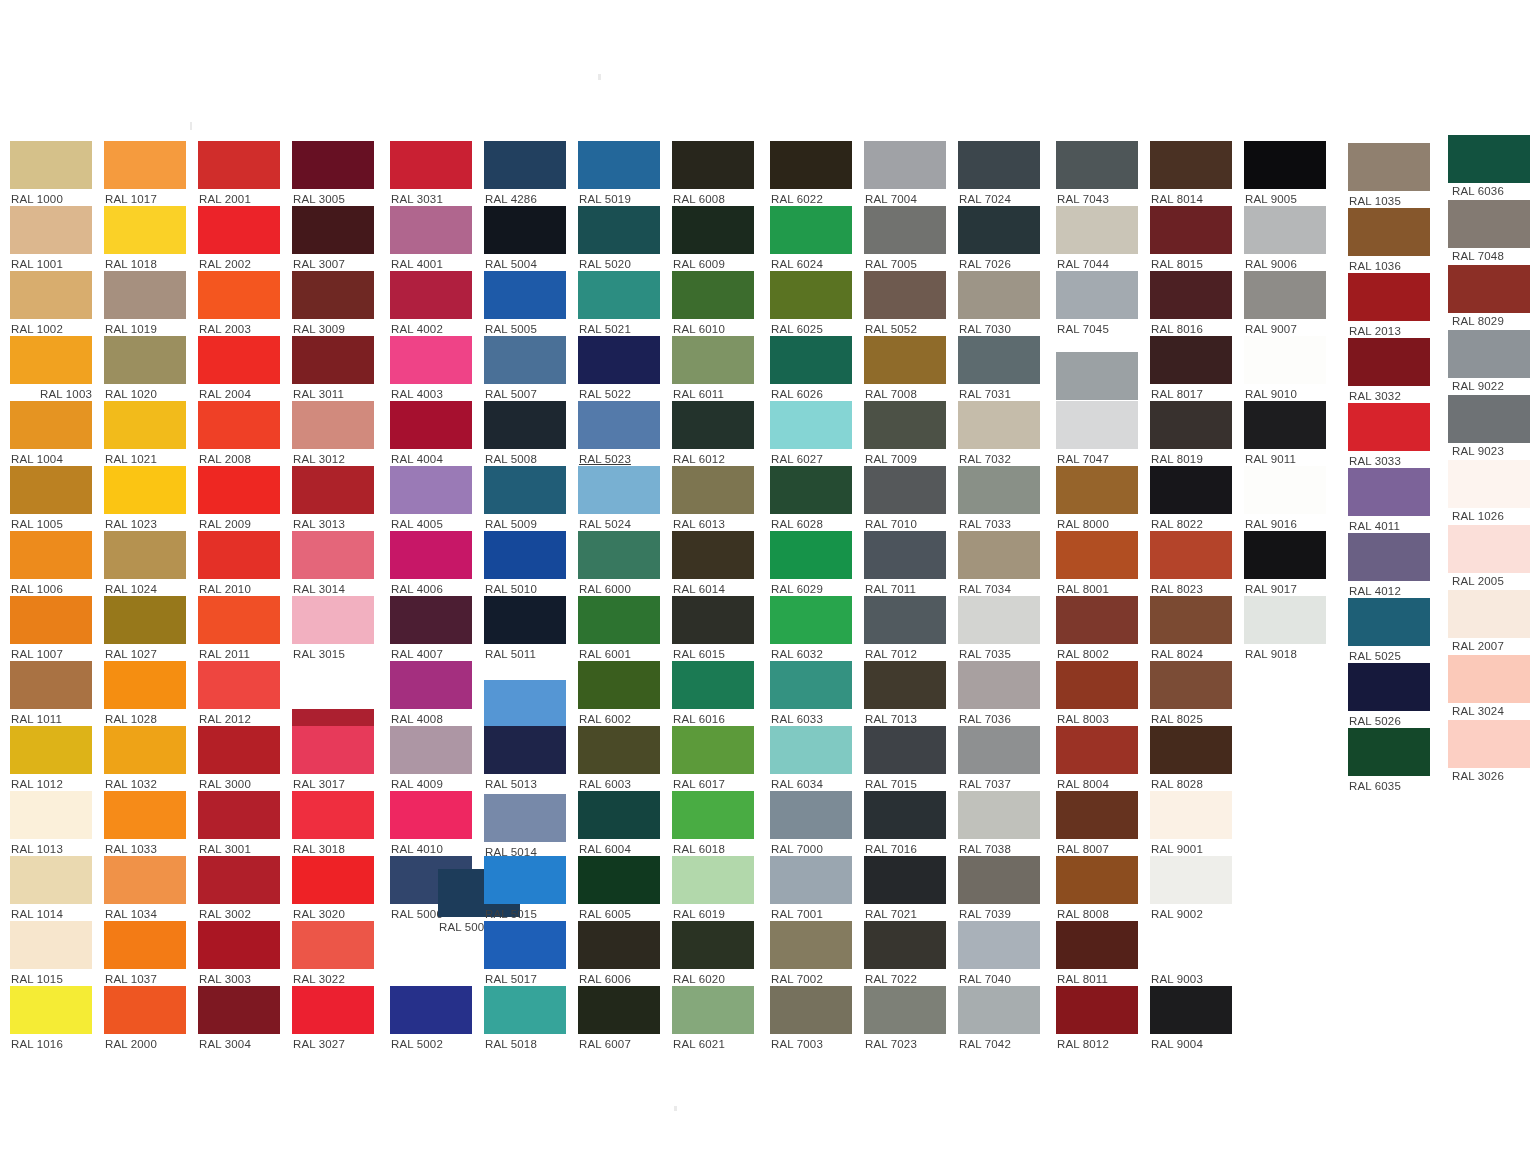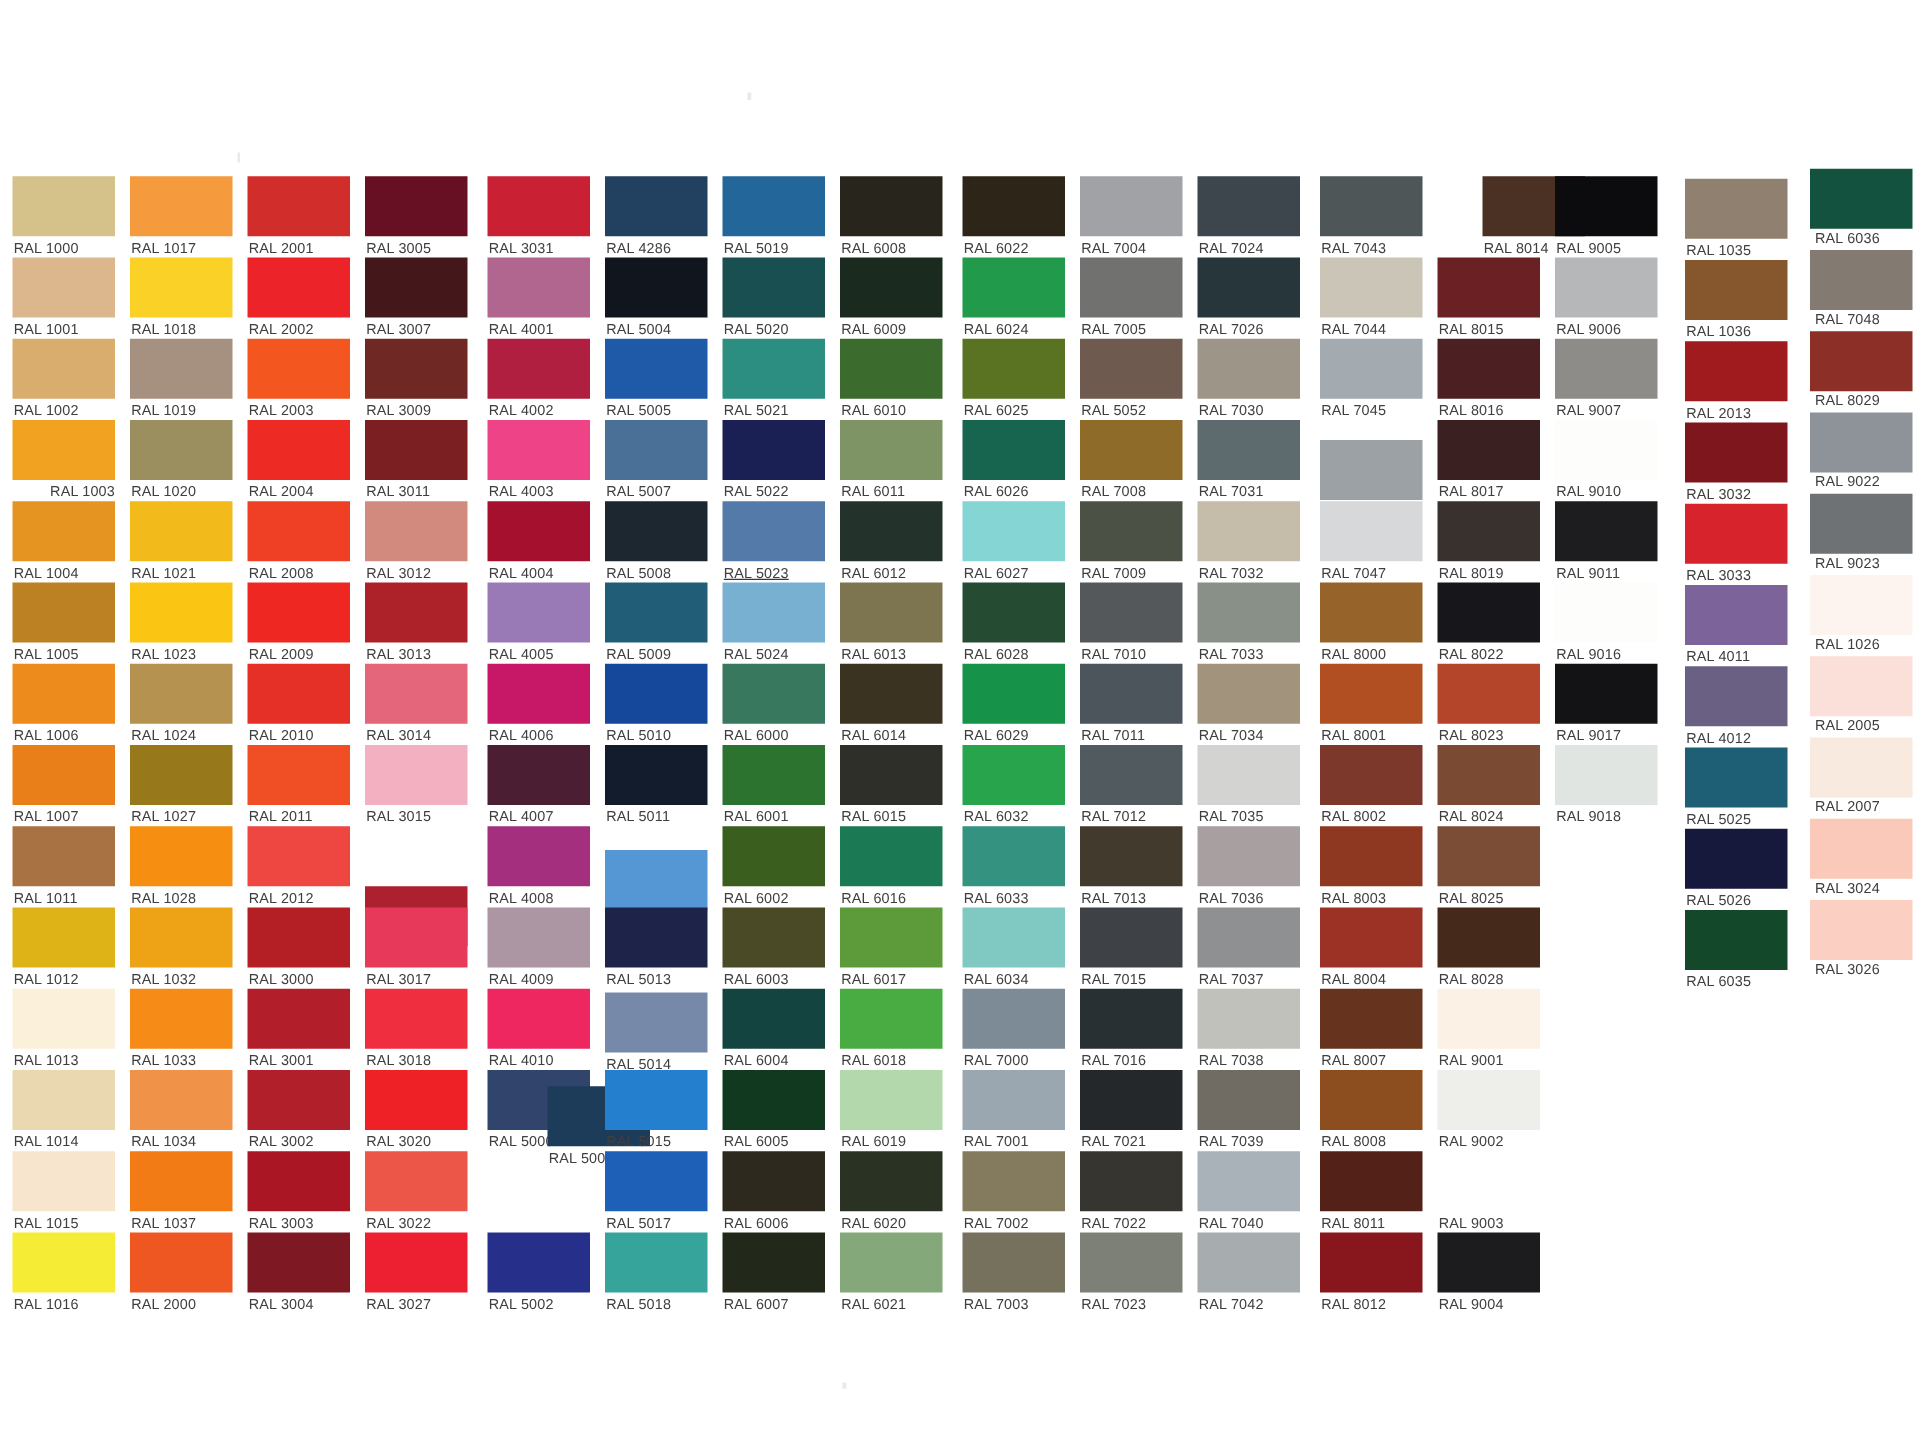--- a/index.html
+++ b/index.html
@@ -756,21 +756,21 @@
       <div class="swatch-cell" style="top: 921px;">
         <span class="swatch" title="RAL 8011" style="background: rgb(84, 33, 25);"></span>
         <span class="swatch-label label-below">RAL 8011</span>
       </div>
       <div class="swatch-cell" style="top: 986px;">
         <span class="swatch" title="RAL 8012" style="background: rgb(135, 23, 28);"></span>
         <span class="swatch-label label-below">RAL 8012</span>
       </div>
     </div>
     <div class="column" style="left: 1150px;">
-      <div class="swatch-cell" style="top: 141px; margin-left: 36px;">
+      <div class="swatch-cell" style="top: 141px;">
         <span class="swatch" title="RAL 8014" style="background: rgb(74, 49, 35);"></span>
         <span class="swatch-label label-below">RAL 8014</span>
       </div>
       <div class="swatch-cell" style="top: 206px;">
         <span class="swatch" title="RAL 8015" style="background: rgb(107, 33, 36);"></span>
         <span class="swatch-label label-below">RAL 8015</span>
       </div>
       <div class="swatch-cell" style="top: 271px;">
         <span class="swatch" title="RAL 8016" style="background: rgb(76, 32, 35);"></span>
         <span class="swatch-label label-below">RAL 8016</span>

